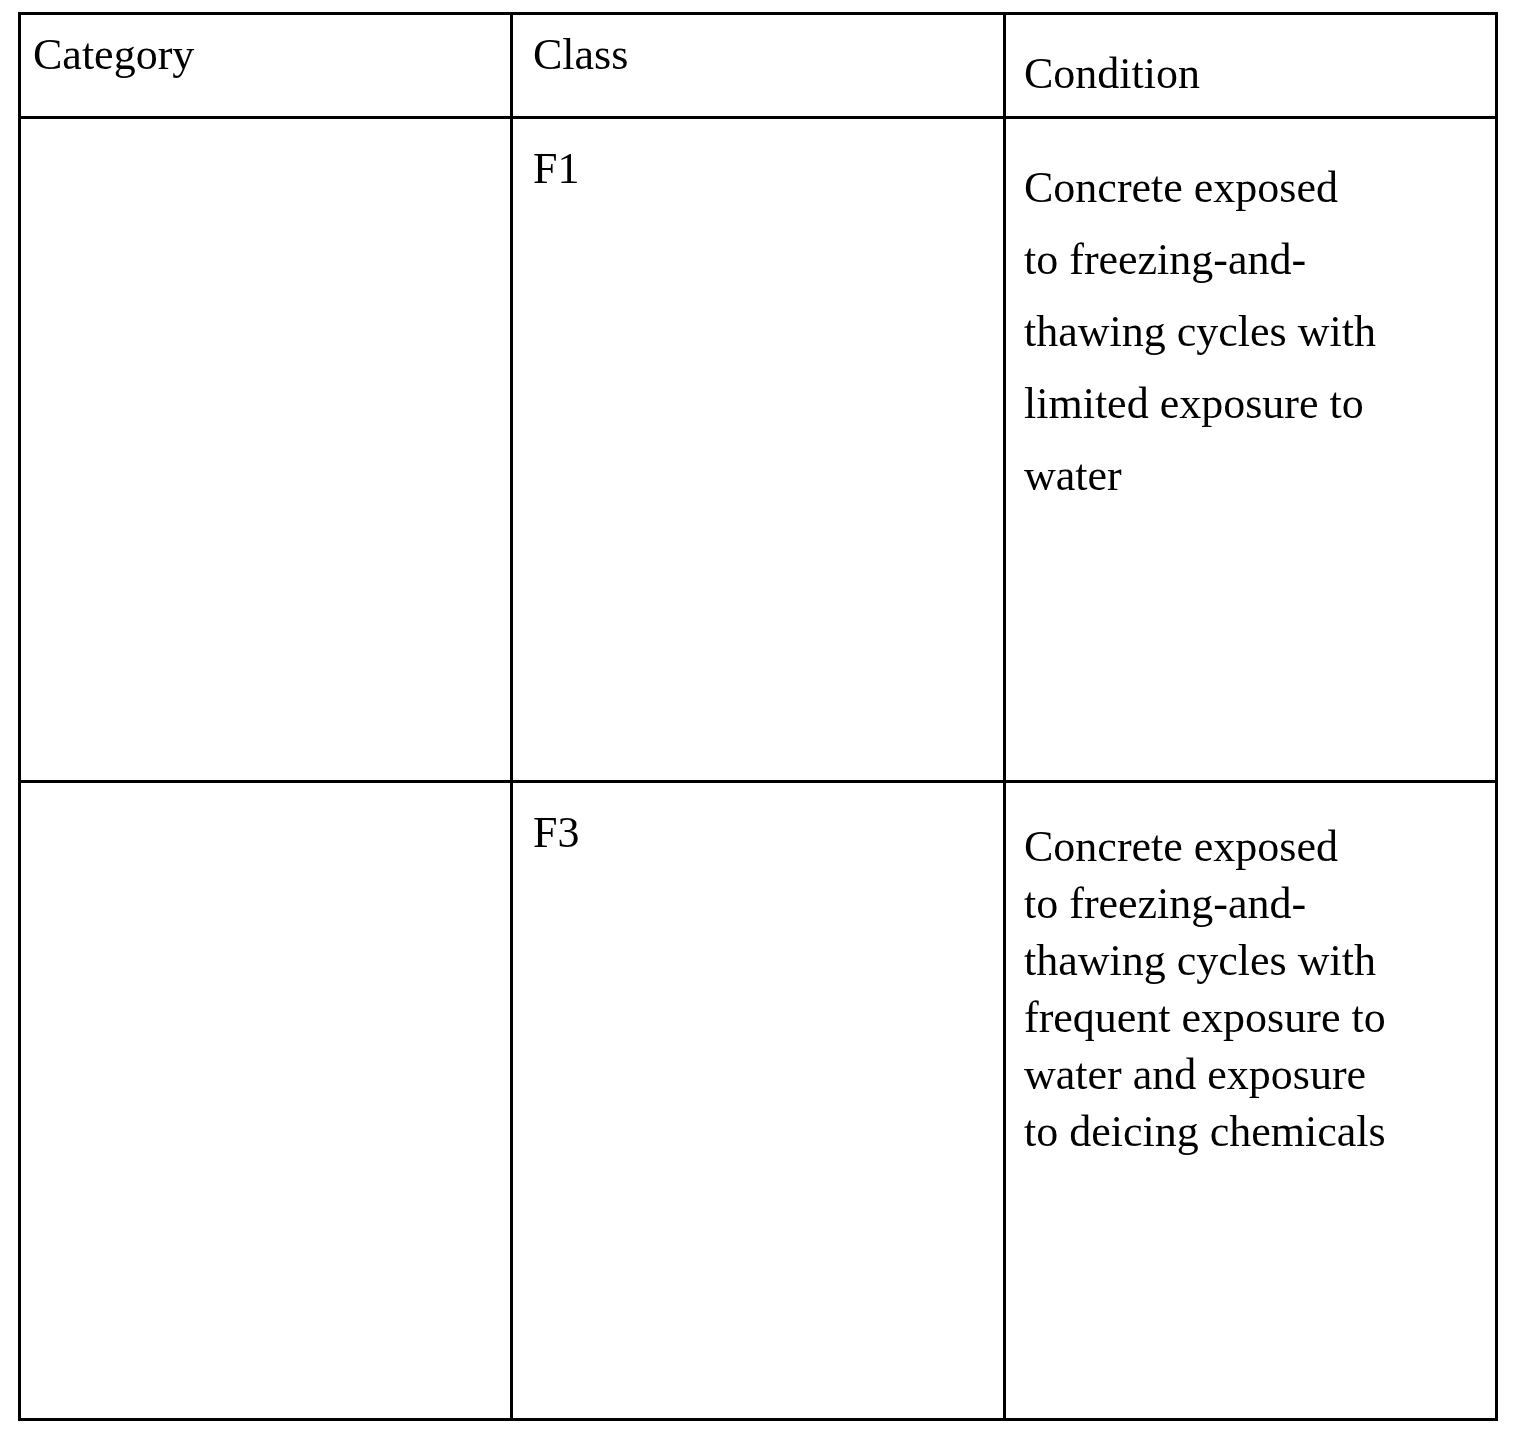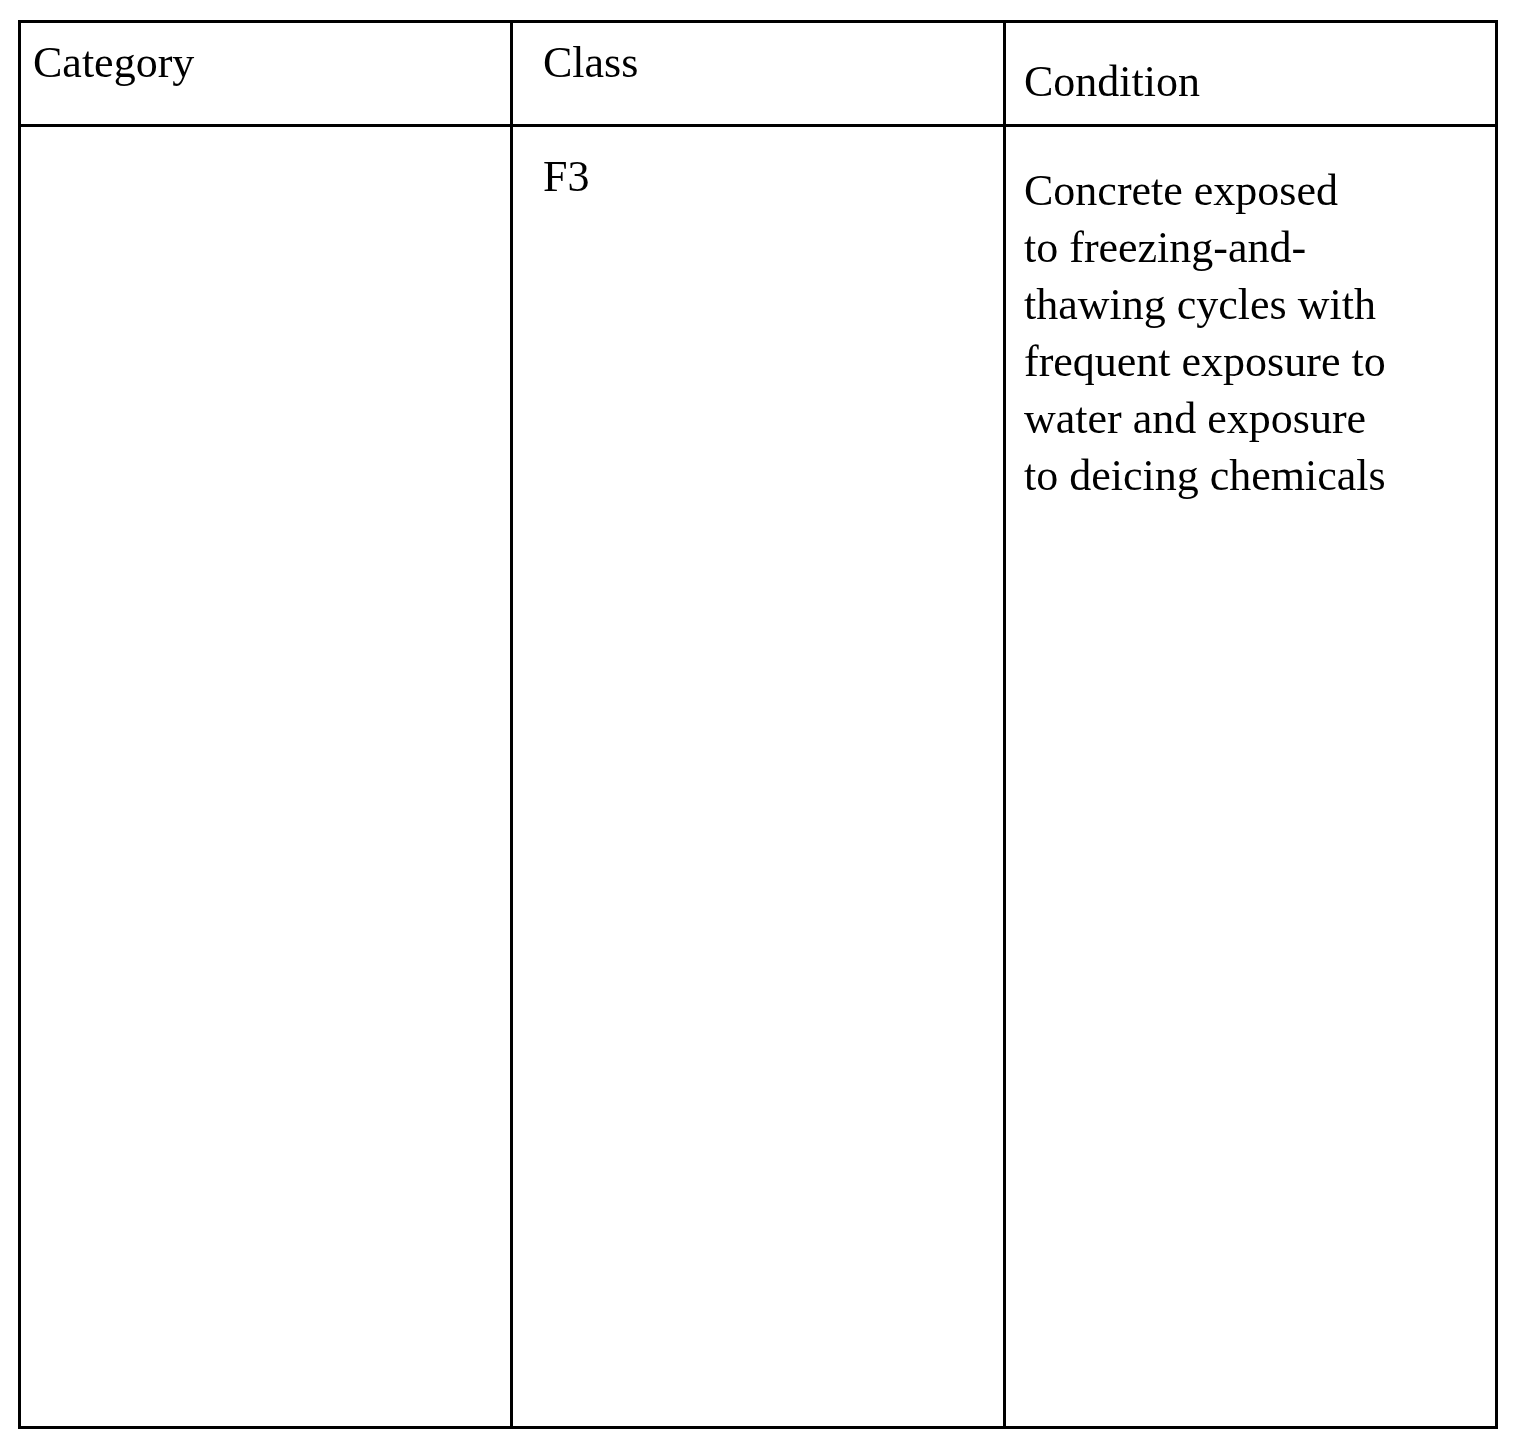--- a/index.html
+++ b/index.html
@@ -11,21 +11,21 @@
     width: 1536px;
     height: 1453px;
     font-family: "Liberation Serif", "DejaVu Serif", serif;
     color: #000000;
     -webkit-font-smoothing: antialiased;
   }
 
   #exposure-table-wrap {
     position: absolute;
     left: 18px;
-    top: 20px;
+    top: 12px;
     width: 1216px;
     height: 1409px;
   }
 
   table.exposure-table {
     border-collapse: collapse;
     table-layout: fixed;
     width: 1477px;
     height: 1409px;
     border: 3px solid #000;
@@ -64,21 +64,21 @@
   .row-f1 { height: 375px; }
   .row-f2 { height: 370px; }
   .row-f3 { height: 356px; }
 
   
   .condition-compact .cell-inner {
     line-height: 57px;
     padding-top: 16px;
   }
 
-  .class-cell .cell-inner { padding-left: 30px; }
+  .class-cell .cell-inner { padding-left: 20px; }
   .condition-cell .cell-inner { padding-left: 18px; margin-top: 19px; }
 
   .empty-cell { }
 </style>
 </head>
 <body>
 
 <div id="exposure-table-wrap">
   <table class="exposure-table">
     <colgroup>
@@ -94,20 +94,35 @@
         <th class="class-cell">
           <div class="cell-inner">Class</div>
         </th>
         <th class="condition-cell">
           <div class="cell-inner">Condition</div>
         </th>
       </tr>
     </thead>
     <tbody>
 
+      <tr class="row-f1">
+        <td class="empty-cell">
+          <div class="cell-inner"></div>
+        </td>
+        <td class="class-cell">
+          <div class="cell-inner">F1</div>
+        </td>
+        <td class="condition-cell">
+          <div class="cell-inner">Concrete exposed
+to freezing-and-
+thawing cycles with
+limited exposure to
+water</div>
+        </td>
+      </tr>
 
 
       <tr class="row-f3">
         <td class="empty-cell">
           <div class="cell-inner"></div>
         </td>
         <td class="class-cell">
           <div class="cell-inner">F3</div>
         </td>
         <td class="condition-cell condition-compact">

